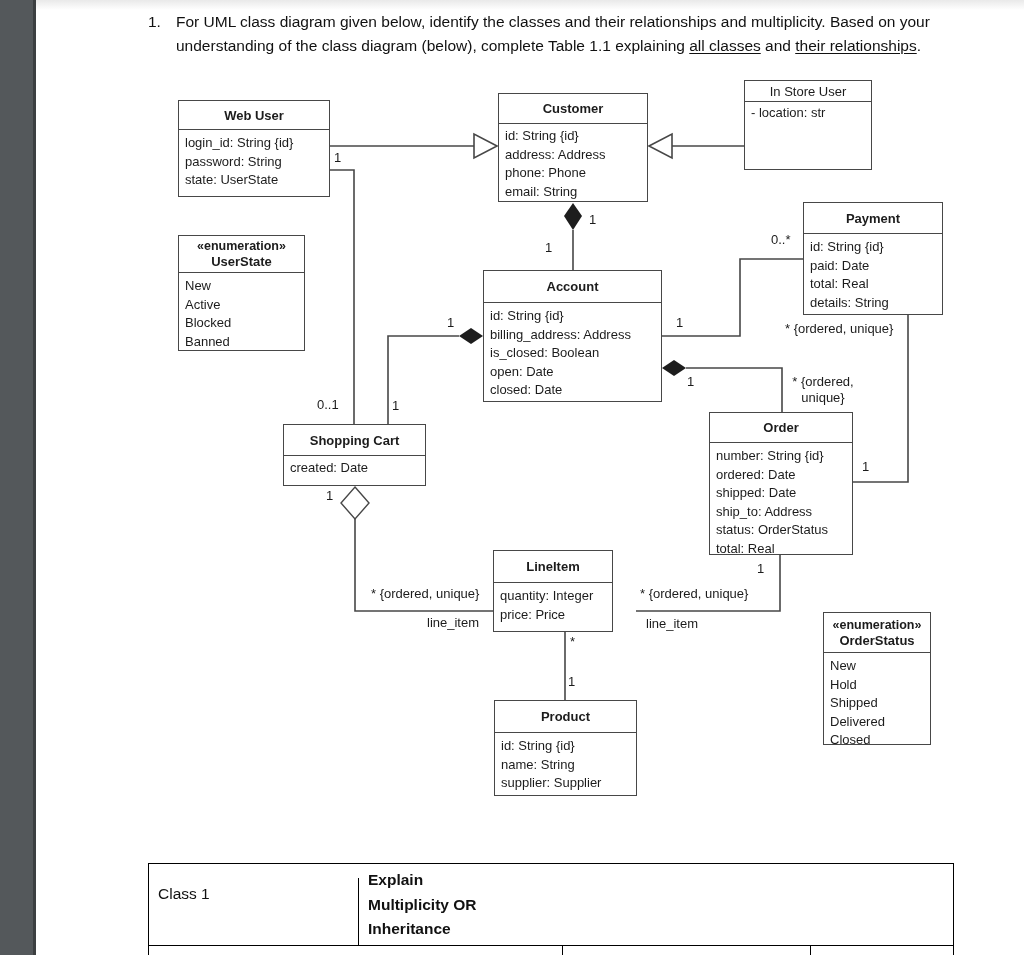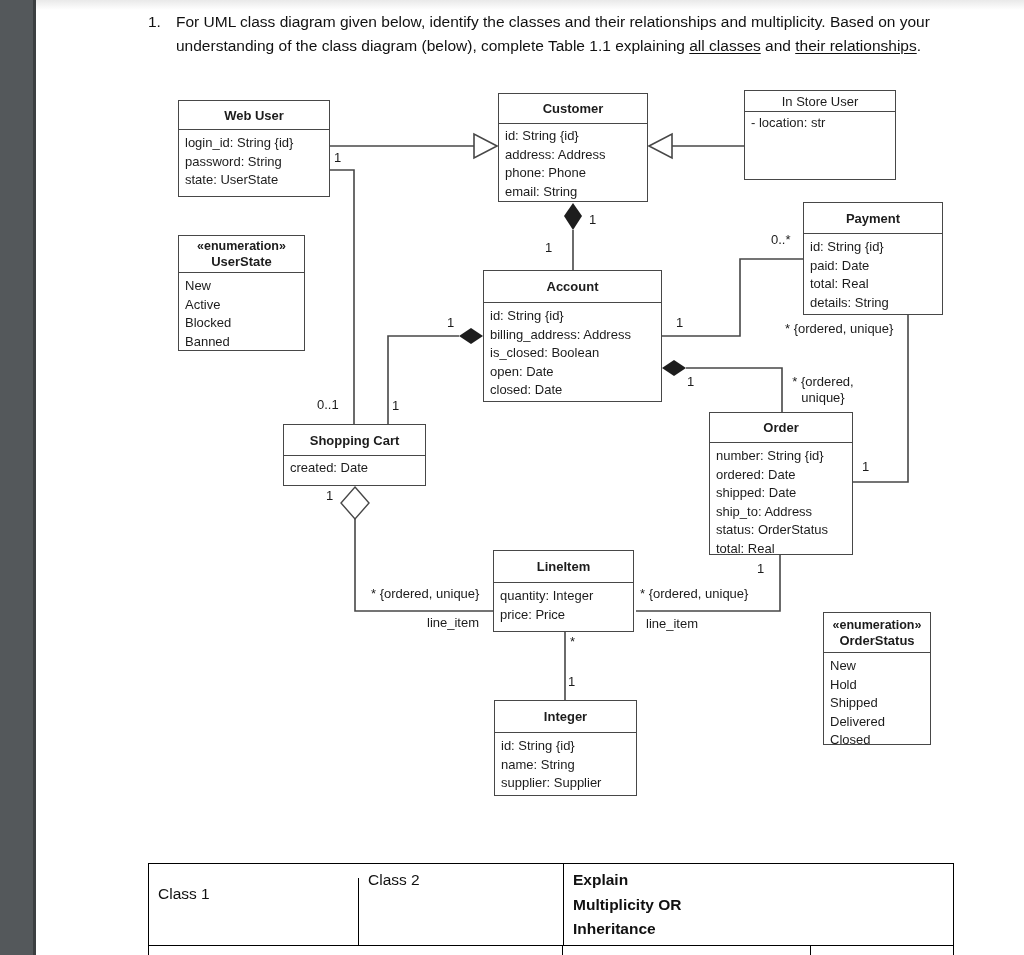--- a/index.html
+++ b/index.html
@@ -102,21 +102,21 @@
   <div class="uml-class" style="left:498px;top:93px;width:150px;height:109px">
     <div class="uml-title" style="height:30px">Customer</div>
     <div class="uml-attrs" style="padding-top:3px">
       <div>id: String {id}</div>
       <div>address: Address</div>
       <div>phone: Phone</div>
       <div>email: String</div>
     </div>
   </div>
 
-  <div class="uml-class" style="left:744px;top:90px;width:152px;height:90px">
+  <div class="uml-class" style="left:744px;top:80px;width:128px;height:90px">
     <div class="uml-title plain" style="height:21px">In Store User</div>
     <div class="uml-attrs" style="padding-top:2px">
       <div>- location: str</div>
     </div>
   </div>
 
   <div class="uml-class" style="left:803px;top:202px;width:140px;height:113px">
     <div class="uml-title" style="height:31px">Payment</div>
     <div class="uml-attrs">
       <div>id: String {id}</div>
@@ -161,30 +161,30 @@
     <div class="uml-attrs">
       <div>number: String {id}</div>
       <div>ordered: Date</div>
       <div>shipped: Date</div>
       <div>ship_to: Address</div>
       <div>status: OrderStatus</div>
       <div>total: Real</div>
     </div>
   </div>
 
-  <div class="uml-class" style="left:493px;top:550px;width:141px;height:82px">
+  <div class="uml-class" style="left:493px;top:550px;width:120px;height:82px">
     <div class="uml-title" style="height:32px">LineItem</div>
     <div class="uml-attrs">
       <div>quantity: Integer</div>
       <div>price: Price</div>
     </div>
   </div>
 
   <div class="uml-class" style="left:494px;top:700px;width:143px;height:96px">
-    <div class="uml-title" style="height:32px">Integer</div>
+    <div class="uml-title" style="height:32px">Product</div>
     <div class="uml-attrs">
       <div>id: String {id}</div>
       <div>name: String</div>
       <div>supplier: Supplier</div>
     </div>
   </div>
 
   <div class="uml-class" style="left:823px;top:612px;width:108px;height:133px">
     <div class="uml-title" style="height:40px">
       <span class="stack"><span class="stereo">«enumeration»</span><span>OrderStatus</span></span>
@@ -216,21 +216,20 @@
   <div class="mult" style="left:646px;top:616px">line_item</div>
   <div class="mult" style="left:326px;top:488px">1</div>
   <div class="mult" style="left:371px;top:586px">* {ordered, unique}</div>
   <div class="mult" style="left:427px;top:615px">line_item</div>
   <div class="mult" style="left:570px;top:634px">*</div>
   <div class="mult" style="left:568px;top:674px">1</div>
 
   <div class="tbl">
     <div class="tbl-row head">
       <div class="tbl-cell c1">Class 1</div>
-      <div class="tbl-cell c2">Class 2</div>
       <div class="tbl-cell c4">Explain Multiplicity OR Inheritance</div>
     </div>
     <div class="tbl-row blank">
       <div class="tbl-cell c1"></div>
       <div class="tbl-cell c2"></div>
       <div class="tbl-cell c3"></div>
       <div class="tbl-cell c4"></div>
     </div>
   </div>
 </div>

